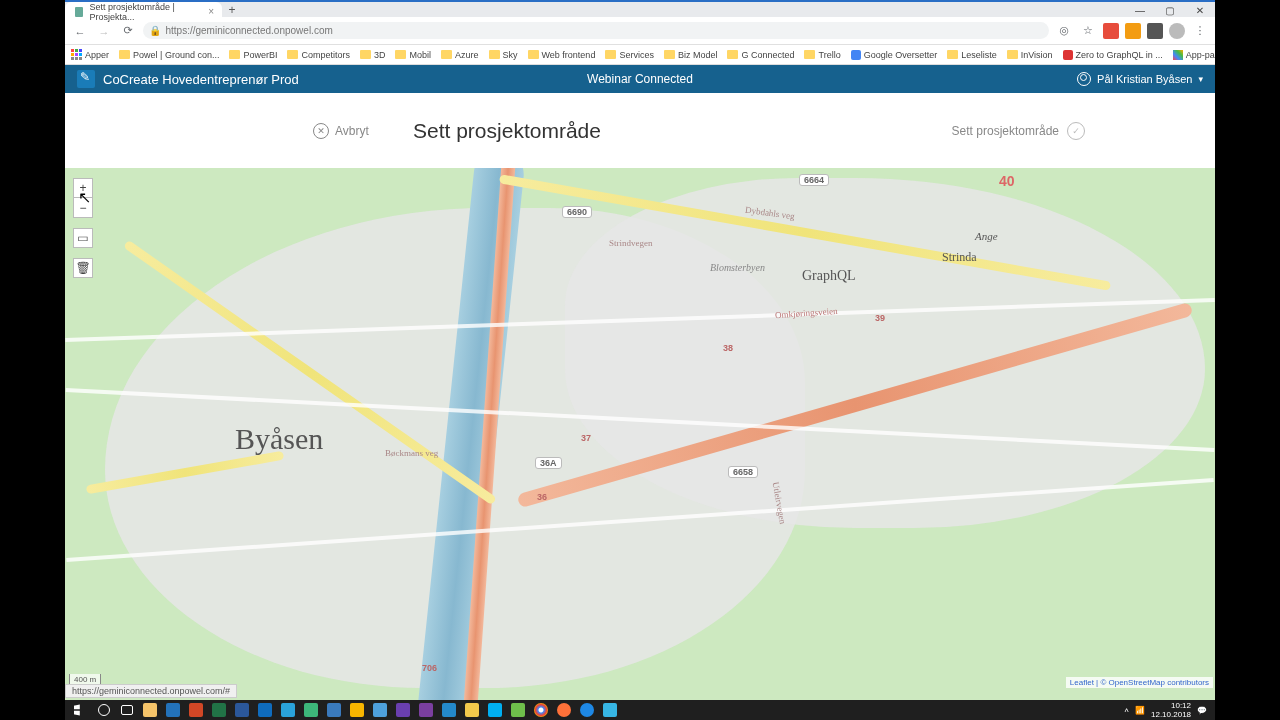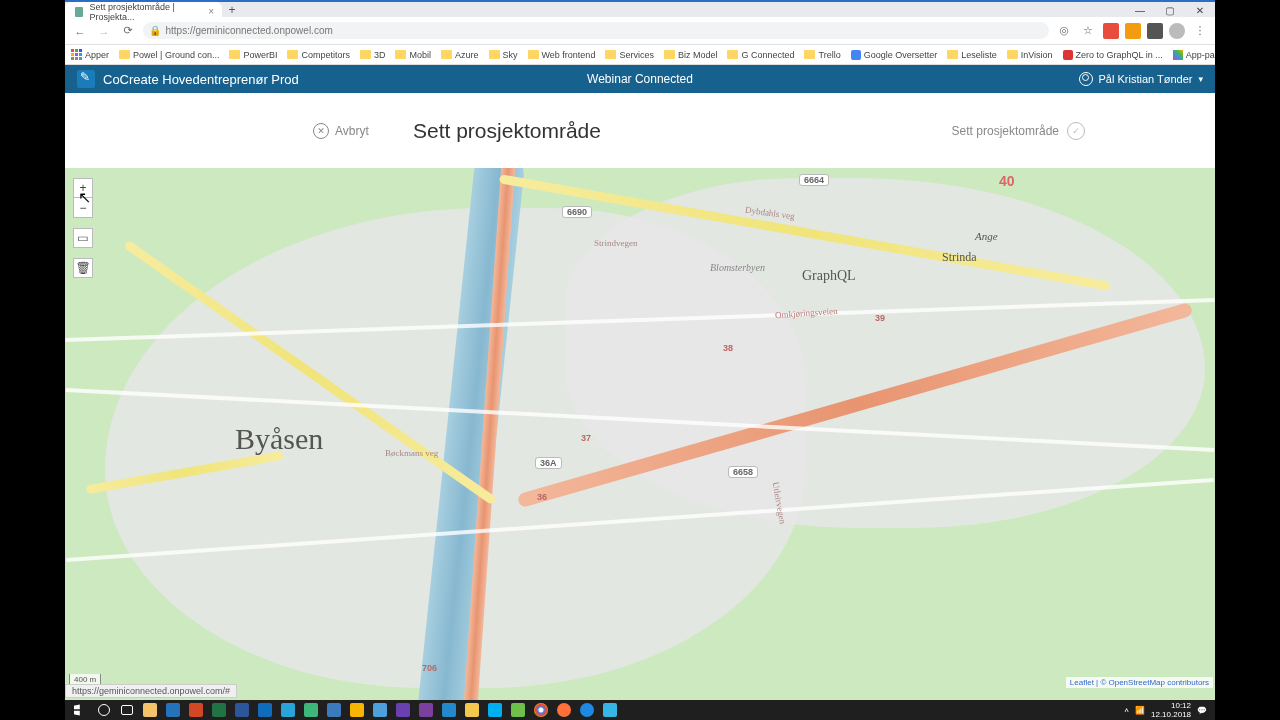--- a/index.html
+++ b/index.html
@@ -217,21 +217,21 @@
         </div>
 
     </div>
 
     <div class="apphead">
       <div class="applogo"></div>
       <span class="apptitle">CoCreate Hovedentreprenør Prod</span>
       <span class="headcenter">Webinar Connected</span>
       <div class="headuser">
         <div class="usericon"></div>
-        <span>Pål Kristian Tønder</span>
+        <span>Pål Kristian Byåsen</span>
         <span class="chev">▾</span>
       </div>
     </div>
 
     <div class="pgbar">
       <div class="cancel">
         <div class="cancel-circle">✕</div>
         <span>Avbryt</span>
       </div>
       <div class="pgheading">Sett prosjektområde</div>
@@ -253,21 +253,21 @@
           <div class="road-yel y3"></div>
         <div class="road-wh w1"></div>
           <div class="road-wh w2"></div>
           <div class="road-wh w3"></div>
 
         <div class="label big" style="left:170px;top:254px">Byåsen</div>
         <div class="label med" style="left:737px;top:100px">GraphQL</div>
         <div class="label med" style="left:877px;top:82px;font-size:12px">Strinda</div>
         <div class="label" style="left:910px;top:62px;font-size:11px;font-style:italic">Ange</div>
         <div class="label" style="left:645px;top:94px;font-size:10px;font-style:italic;color:#888">Blomsterbyen</div>
-        <div class="label" style="left:529px;top:70px;font-size:9px;color:#a88">Strindvegen</div>
+        <div class="label" style="left:544px;top:70px;font-size:9px;color:#a88">Strindvegen</div>
         <div class="label" style="left:680px;top:40px;font-size:9px;color:#a88;transform:rotate(8deg)">Dybdahls veg</div>
         <div class="label" style="left:710px;top:140px;font-size:9px;color:#b77;transform:rotate(-4deg)">Omkjøringsveien</div>
         <div class="label" style="left:320px;top:280px;font-size:9px;color:#a88">Bøckmans veg</div>
         <div class="label" style="left:693px;top:330px;font-size:9px;color:#a88;transform:rotate(80deg)">Utleirvegen</div>
 
         <div class="shield" style="left:497px;top:38px">6690</div>
         <div class="shield" style="left:734px;top:6px">6664</div>
         <div class="shield" style="left:663px;top:298px">6658</div>
         <div class="shield" style="left:470px;top:289px">36A</div>
         <div class="shield" style="left:468px;top:324px;border:none;background:transparent;color:#b66">36</div>

